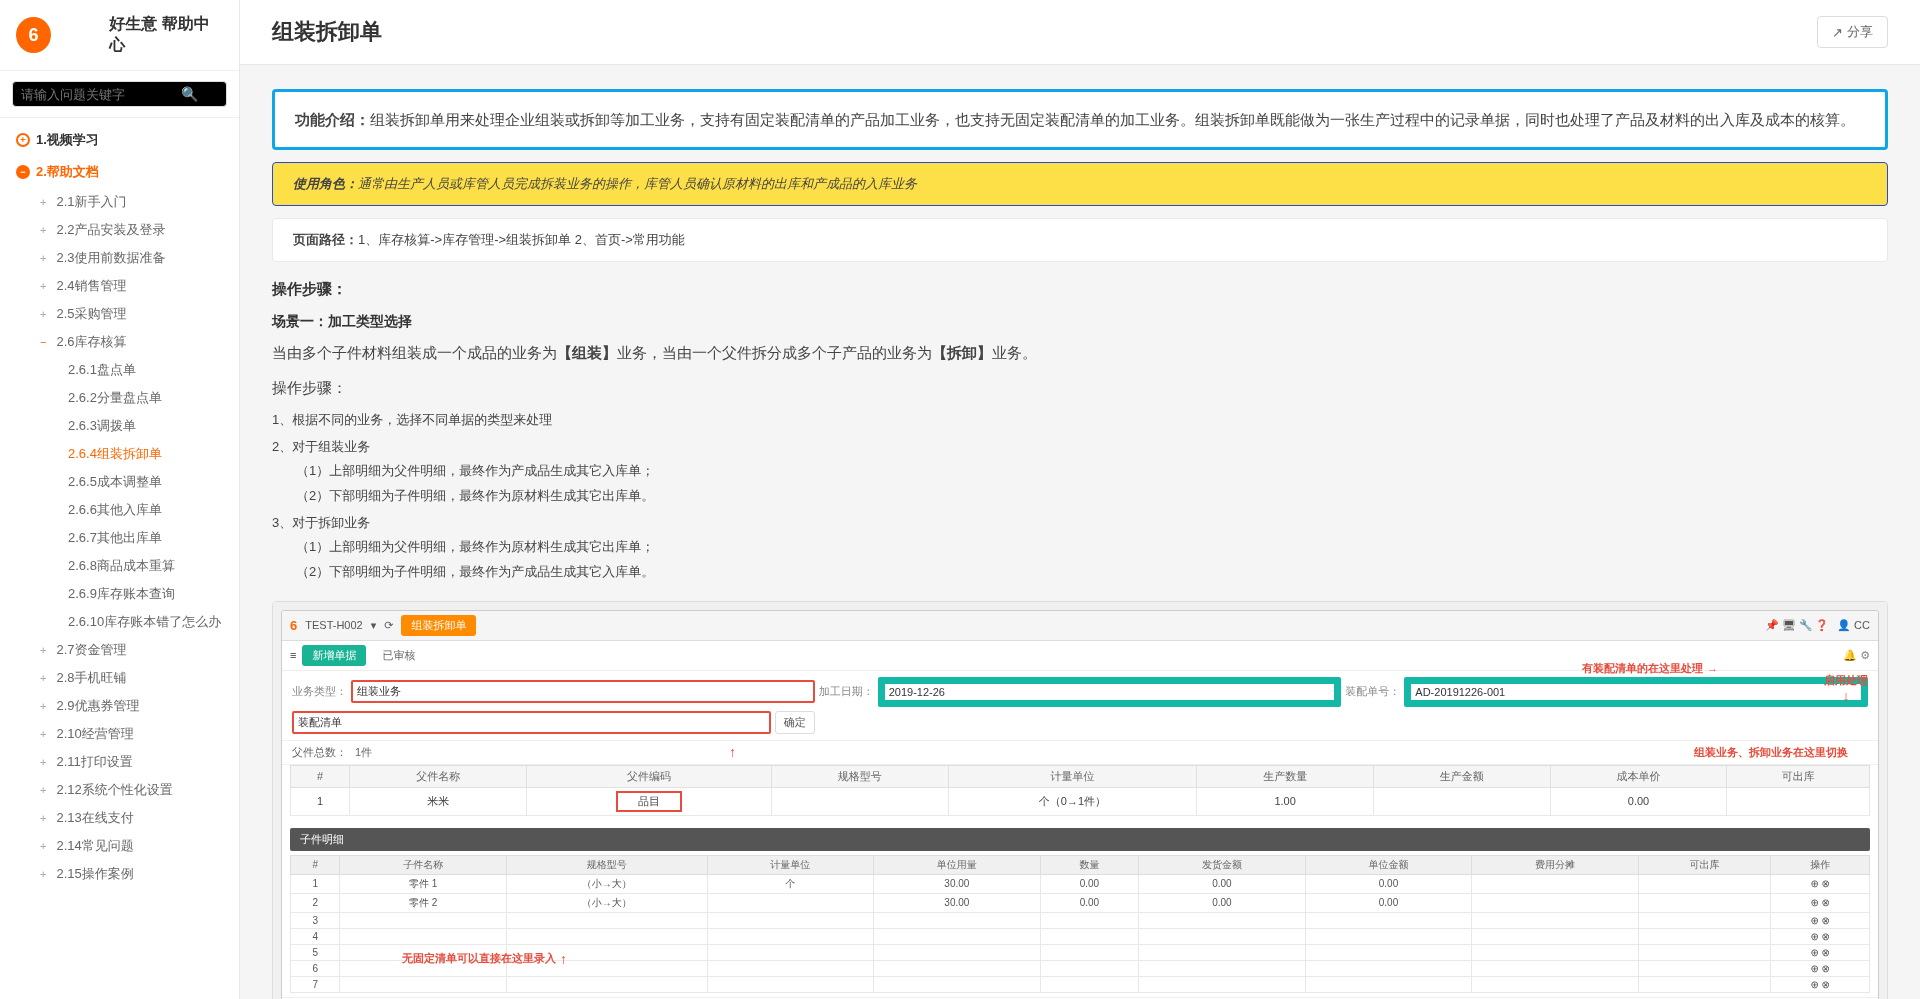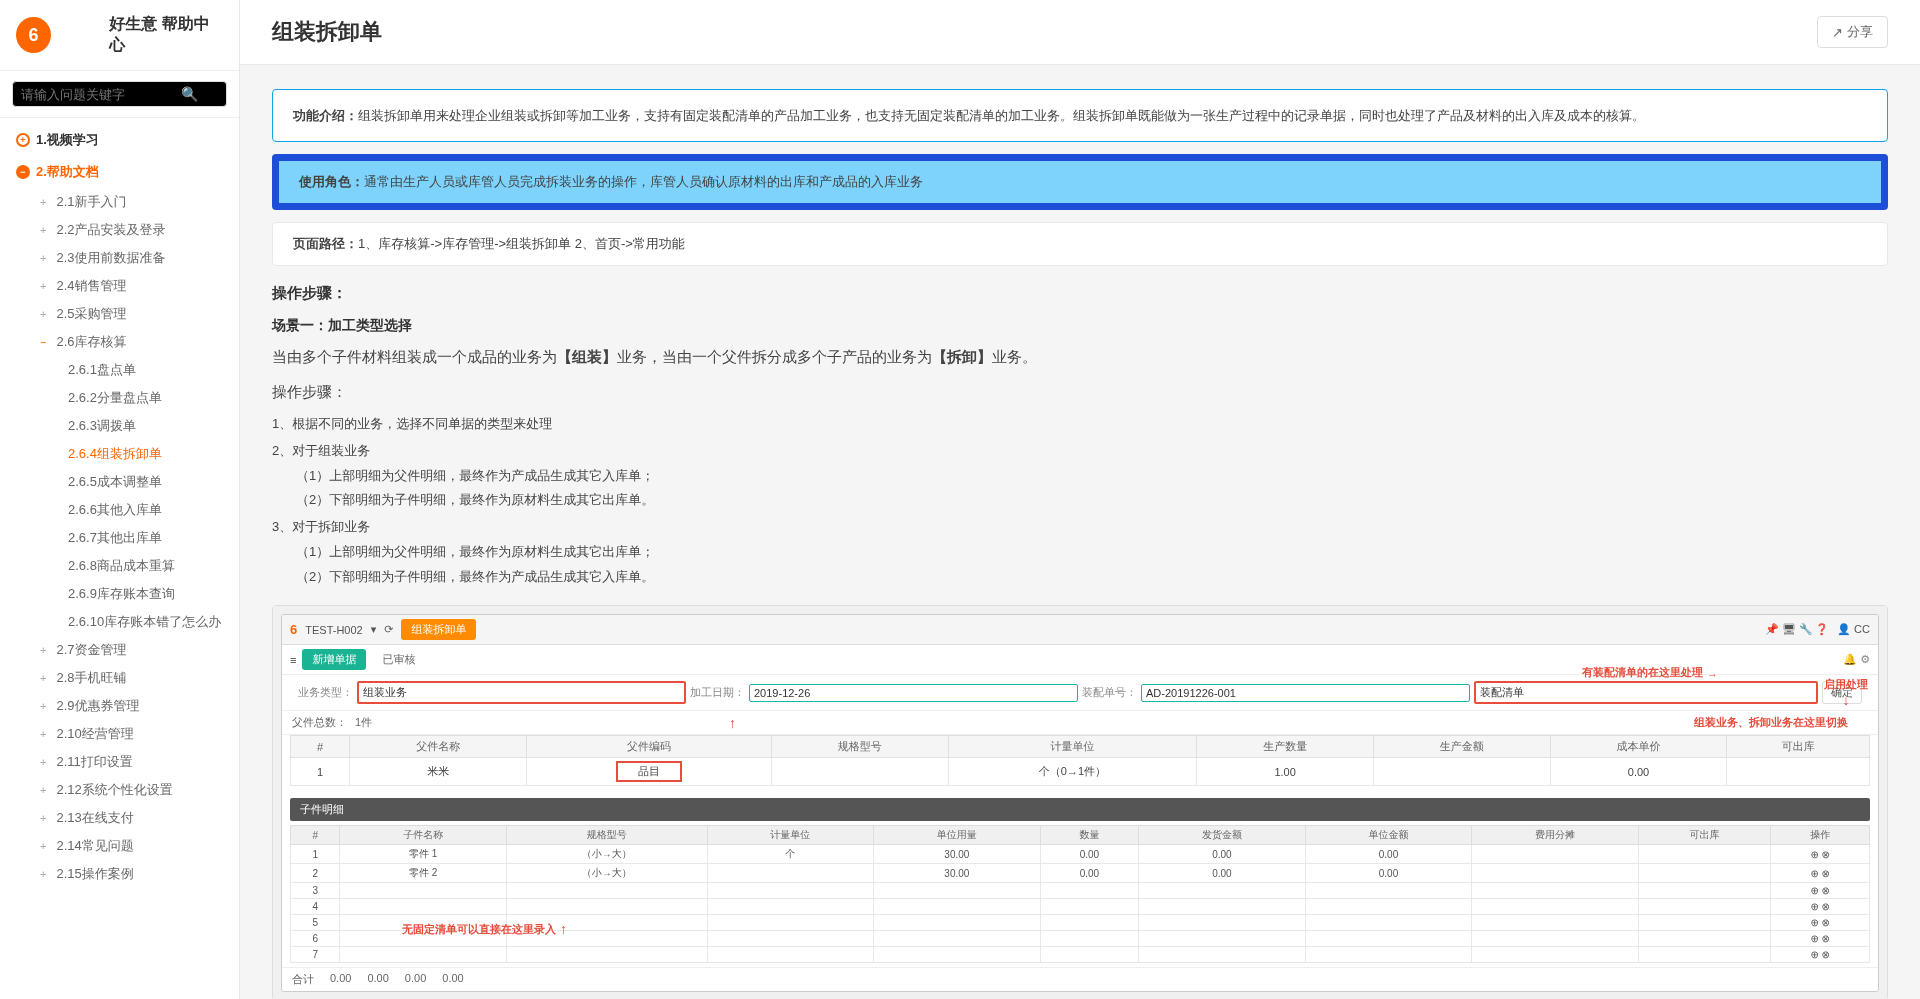--- a/index.html
+++ b/index.html
@@ -103,25 +103,25 @@
     }
 
     .main-content {
       flex: 1;
       overflow-y: auto;
       padding: 24px 32px;
     }
 
     .info-block {
       background: #fff;
-      border: 1px solid #0ea5e9;
+      border: 3px solid #0ea5e9;
       border-radius: 4px;
       padding: 14px 20px;
       margin-bottom: 12px;
-      font-size: 13px;
+      font-size: 15px;
       line-height: 1.8;
       color: #444;
     }
     .section-heading {
       font-size: 15px;
       font-weight: bold;
       color: #333;
       margin: 18px 0 10px;
     }
     .sub-heading {
@@ -192,29 +192,29 @@
       gap: 6px;
     }
     .sim-tab {
       padding: 3px 10px; border-radius: 3px; font-size: 11px;
       cursor: pointer; color: #666;
     }
     .sim-tab.active { background: #1ab394; color: #fff; }
     .sim-btn { padding: 3px 8px; border: 1px solid #ddd; border-radius: 3px; font-size: 11px; cursor: pointer; color: #555; background: #fff; }
 
     .sim-form {
-      padding: 6px 16px;
+      padding: 6px 10px;
       display: grid;
-      grid-template-columns: repeat(4, 1fr);
+      grid-template-columns: repeat(3, 1fr);
       gap: 4px;
       border-bottom: 1px solid #eee;
     }
     .sim-field { display: flex; align-items: center; gap: 4px; font-size: 11px; }
     .sim-field label { color: #888; white-space: nowrap; }
-    .sim-input { border: 1px solid #14b8a6; padding: 2px 4px; border-radius: 2px; font-size: 11px; color: #333; flex: 1; min-width: 0; }
+    .sim-input { border: 7px solid #14b8a6; padding: 2px 4px; border-radius: 2px; font-size: 11px; color: #333; flex: 1; min-width: 0; }
 
     .sim-red-box {
       border: 2px solid #e74c3c !important;
     }
 
     .sim-table {
       width: 100%;
       border-collapse: collapse;
       font-size: 11px;
     }
@@ -260,27 +260,28 @@
       border-top: 1px solid #eee;
       padding: 4px 10px;
       display: flex;
       gap: 16px;
       font-size: 11px;
       color: #666;
     }
 
     
     .role-block {
-      background: #7dd3fc;
-      border: 7px solid #1d4ed8;
+      background: #fde047;
+      border: 1px solid #1d4ed8;
       border-radius: 4px;
       padding: 12px 20px;
       margin-bottom: 12px;
       font-size: 13px;
       color: #444;
+      font-style: italic;
     }
     .path-block {
       background: #fff;
       border: 1px solid #e8e8e8;
       border-radius: 4px;
       padding: 12px 20px;
       margin-bottom: 12px;
       font-size: 13px;
       color: #444;
     }

